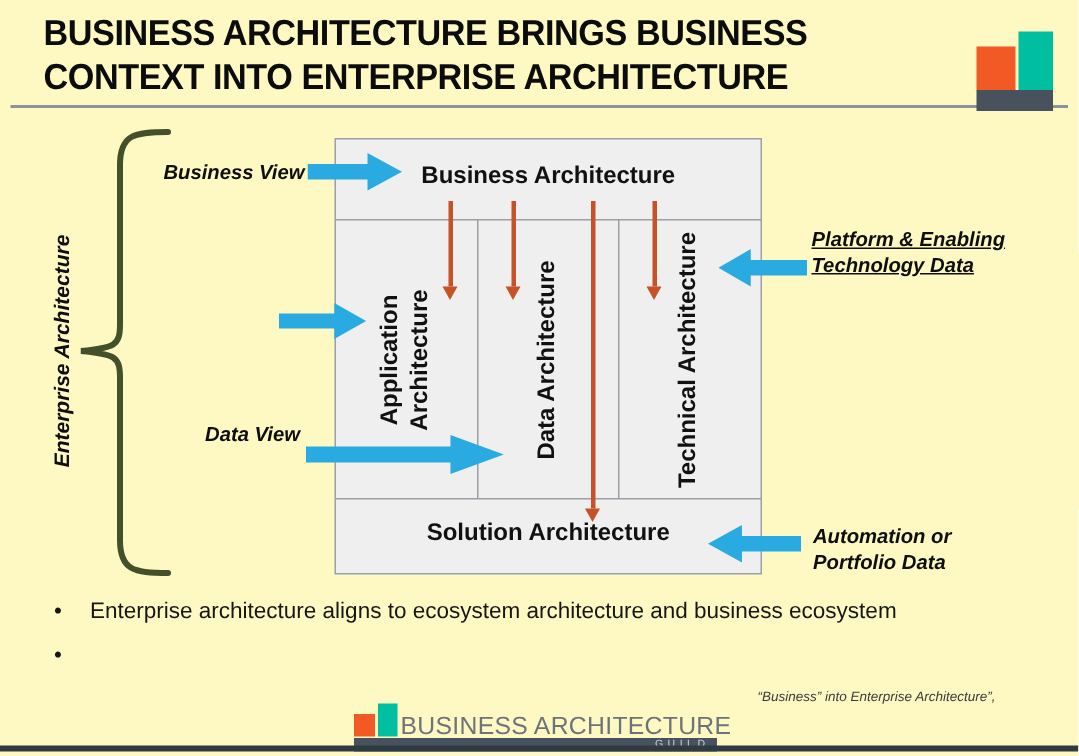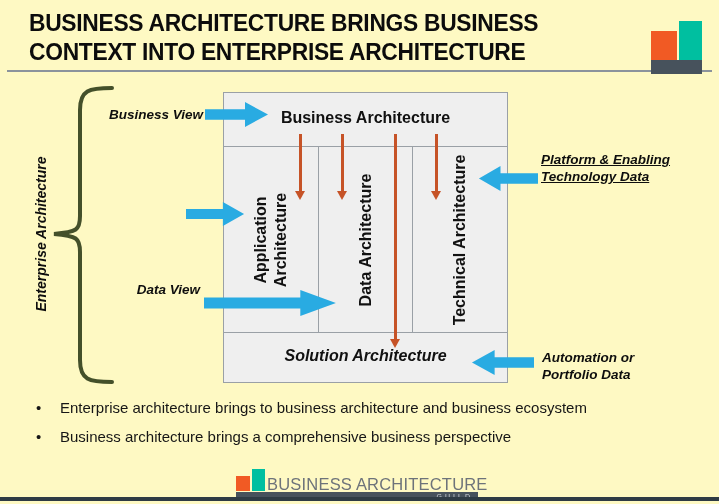--- a/index.html
+++ b/index.html
@@ -88,21 +88,21 @@
   </svg>
   <div class="ea-label">Enterprise Architecture</div>
 
   <div class="box" style="left:223px; top:92px; width:285px; height:55px;">
     <div class="box-label" style="padding-top:16px;">Business Architecture</div>
   </div>
   <div class="box" style="left:223px; top:146px; width:96px; height:187px;"></div>
   <div class="box" style="left:318px; top:146px; width:95px; height:187px;"></div>
   <div class="box" style="left:412px; top:146px; width:96px; height:187px;"></div>
   <div class="box" style="left:223px; top:332px; width:285px; height:51px;">
-    <div class="box-label" style="padding-top:14px;font-style:italic;">Solution Architecture</div>
+    <div class="box-label" style="padding-top:14px;">Solution Architecture</div>
   </div>
 
   <div class="vlabel" style="left:177px; top:220px; width:187px; height:40px;">
     <div>Application</div>
     <div>Architecture</div>
   </div>
   <div class="vlabel" style="left:272px; top:230px; width:187px; height:20px;">Data Architecture</div>
   <div class="vlabel" style="left:366px; top:230px; width:187px; height:20px;">Technical Architecture</div>
 
   <div class="oarrow" style="left:295px; top:134px; height:66px;">
@@ -155,31 +155,31 @@
     <div>Technology Data</div>
   </div>
   <div class="view-label" style="left:542px; top:349px; width:150px;">
     <div>Automation or</div>
     <div>Portfolio Data</div>
   </div>
 
   <div class="bullets">
     <div class="bullet-row">
       <span class="bullet-marker">•</span>
-      <span>Enterprise architecture brings to business architecture and business ecosystem</span>
+      <span>Enterprise architecture aligns to ecosystem architecture and business ecosystem</span>
     </div>
     <div class="bullet-row">
       <span class="bullet-marker">•</span>
-      <span>Business architecture brings a comprehensive business perspective</span>
     </div>
   </div>
 
   <div>
     <div class="f-sq" style="left:236px; top:476px; width:14px; height:15px; background:#f15a24;"></div>
     <div class="f-sq" style="left:252px; top:469px; width:13px; height:22px; background:#00bfa0;"></div>
     <div class="brand-text">BUSINESS ARCHITECTURE</div>
     <div class="guild-bar">GUILD</div>
     <div class="source-block">
+      <div>“Business” into Enterprise Architecture”,</div>
     </div>
   </div>
 
   <div class="bottom-line"></div>
 </div>
 
 </body></html>

